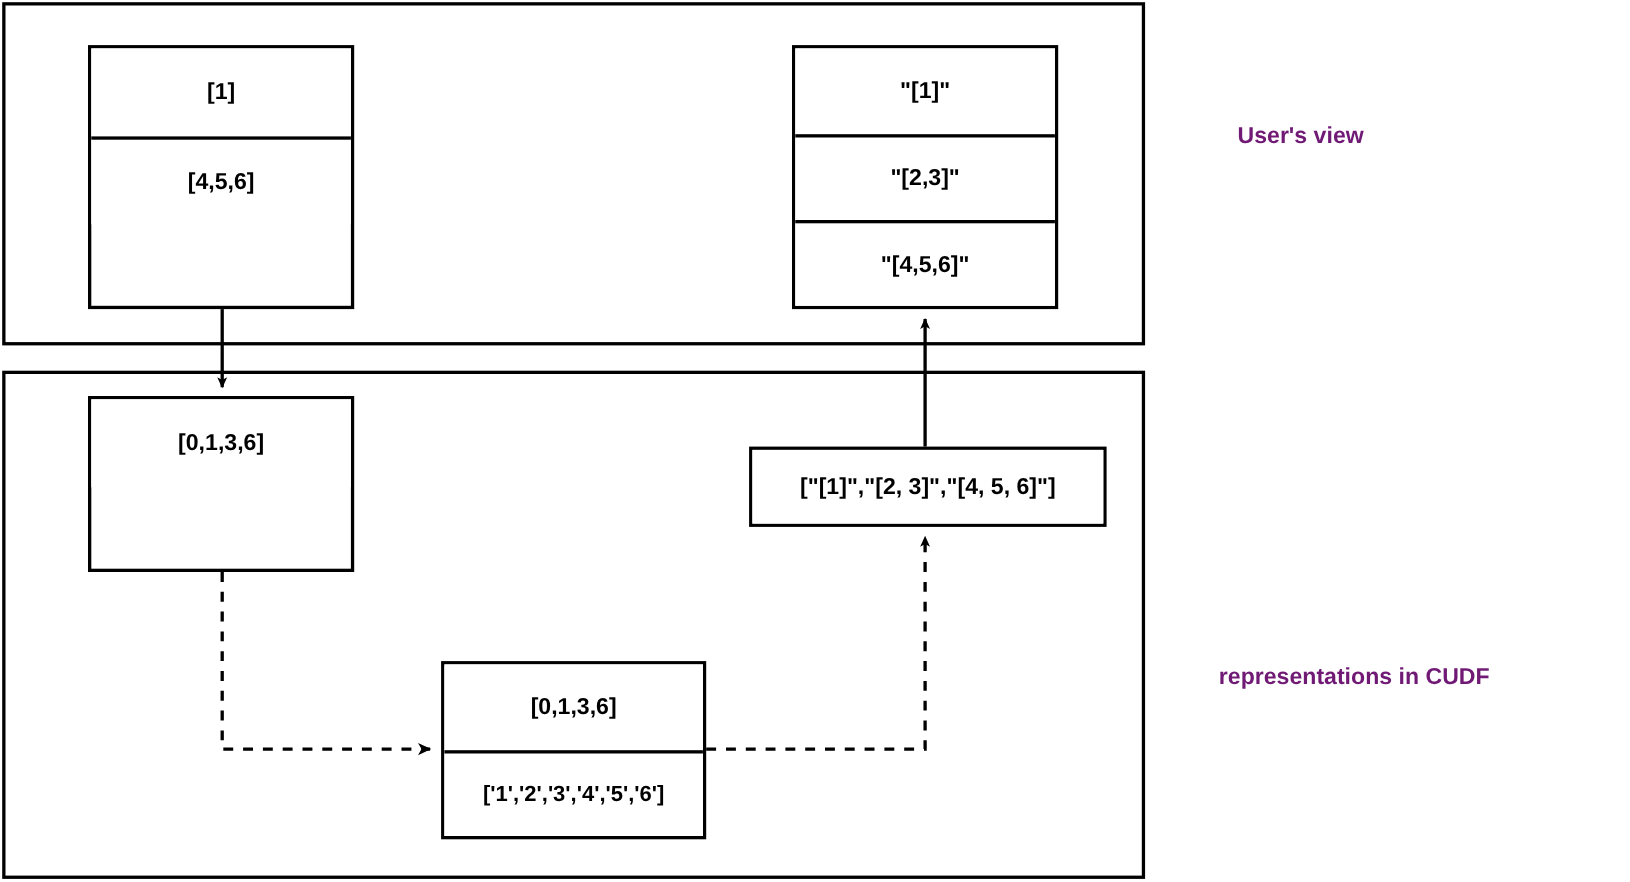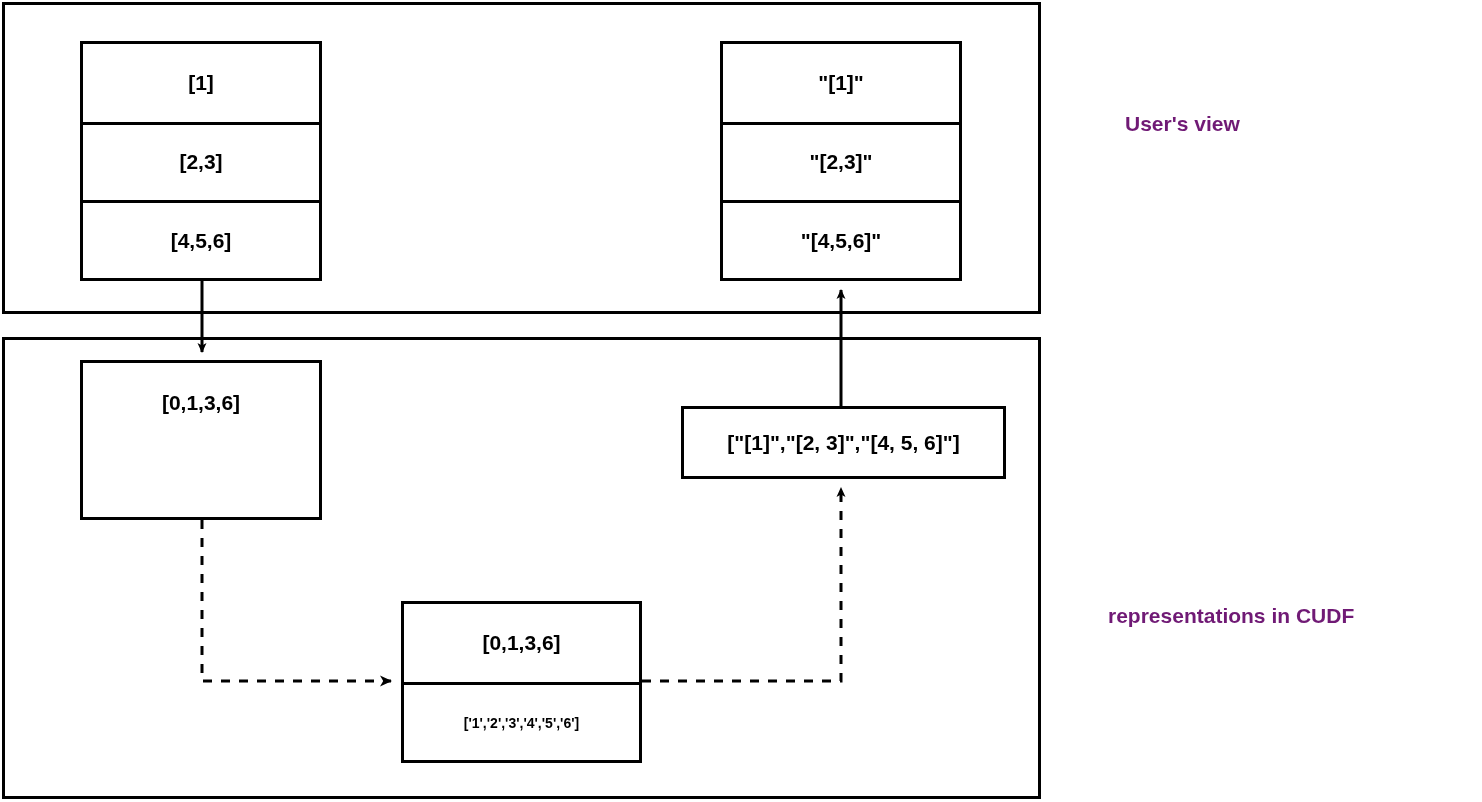--- a/index.html
+++ b/index.html
@@ -66,37 +66,36 @@
 <body>
 
 <div id="canvas">
 
   <div class="panel" style="left:2px; top:2px; width:1039px; height:312px;"></div>
 
   <div class="panel" style="left:2px; top:337px; width:1039px; height:462px;"></div>
 
   <div class="tbl" style="left:80px; top:41px; width:242px; height:240px;">
     <div class="cell" style="height:80px;">[1]</div>
-    <div class="cell" style="height:80px;">[2,3]</div>
     <div class="cell" style="height:80px;">[4,5,6]</div>
   </div>
 
   <div class="tbl" style="left:720px; top:41px; width:242px; height:240px;">
     <div class="cell" style="height:80px;">"[1]"</div>
     <div class="cell" style="height:80px;">"[2,3]"</div>
     <div class="cell" style="height:80px;">"[4,5,6]"</div>
   </div>
 
   <div class="tbl" style="left:80px; top:360px; width:242px; height:160px;">
     <div class="cell" style="height:80px;">[0,1,3,6]</div>
   </div>
 
   <div class="tbl" style="left:401px; top:601px; width:241px; height:162px;">
     <div class="cell" style="height:80px;">[0,1,3,6]</div>
-    <div class="cell" style="height:79px; font-size:14px;">['1','2','3','4','5','6']</div>
+    <div class="cell" style="height:79px; font-size:20px;">['1','2','3','4','5','6']</div>
   </div>
 
   <div class="tbl" style="left:681px; top:406px; width:325px; height:73px;">
     <div class="cell" style="height:67px;">["[1]","[2, 3]","[4, 5, 6]"]</div>
   </div>
 
   <svg class="wires" viewBox="0 0 1482 802" xmlns="http://www.w3.org/2000/svg">
     <defs>
       <marker id="arrowFilled" markerWidth="12" markerHeight="12" refX="9" refY="5" orient="auto" markerUnits="userSpaceOnUse">
         <path d="M0,0.5 L10,5 L0,9.5 L2.4,5 Z" fill="#000000"></path>

